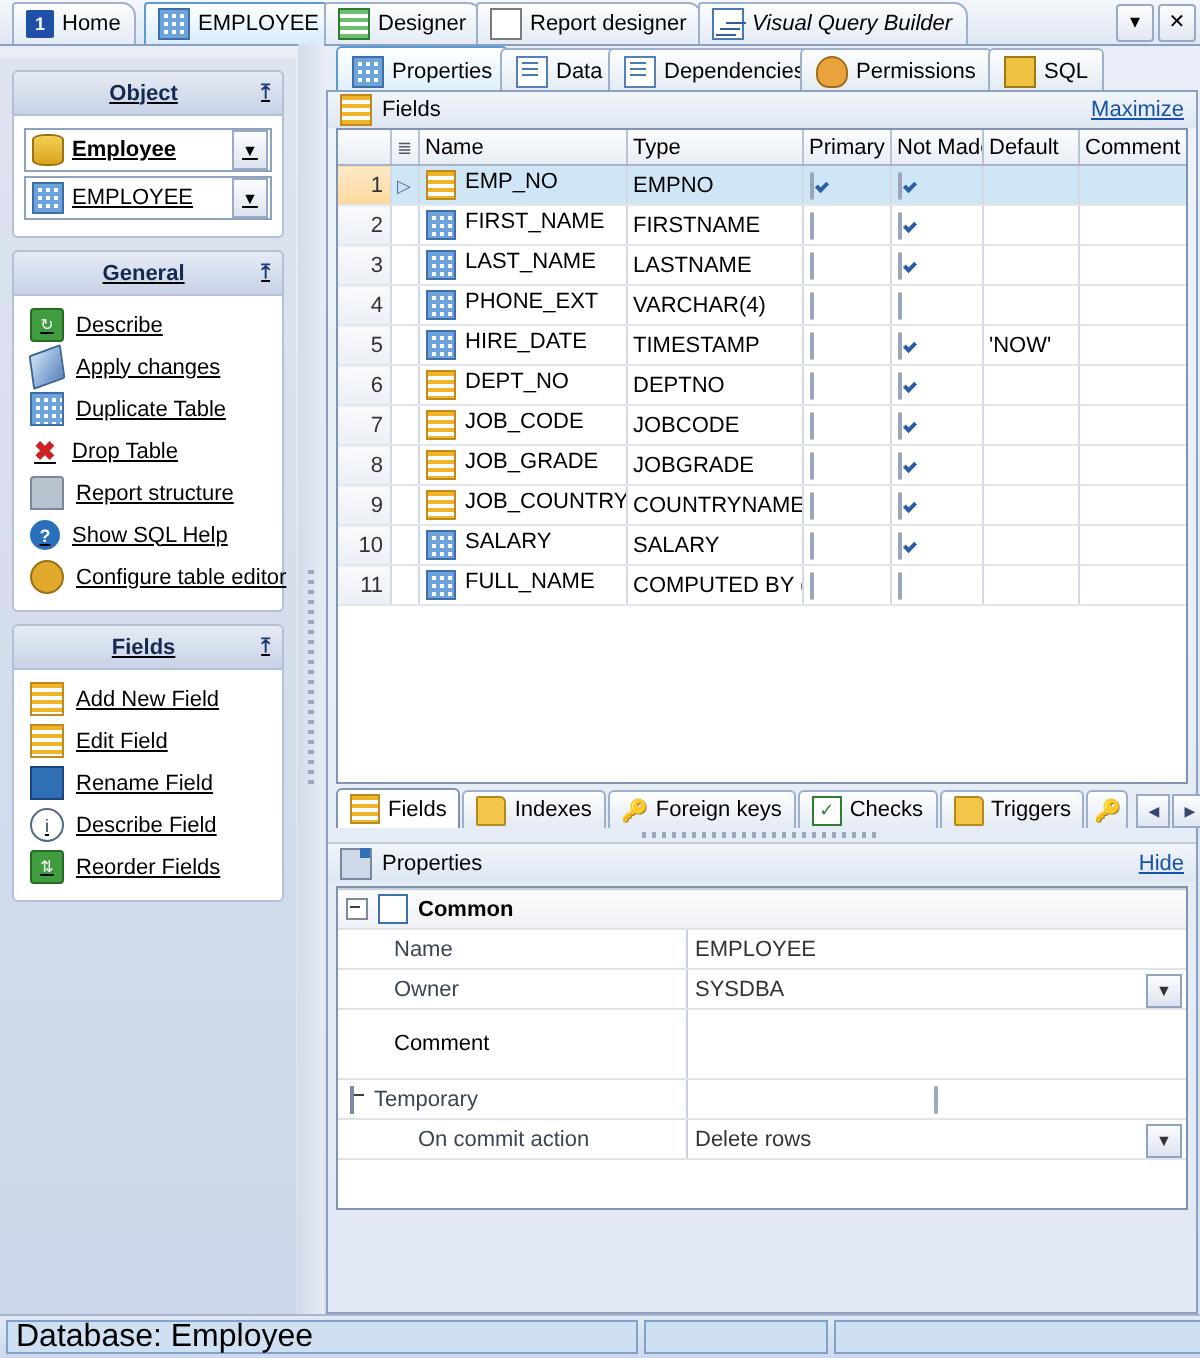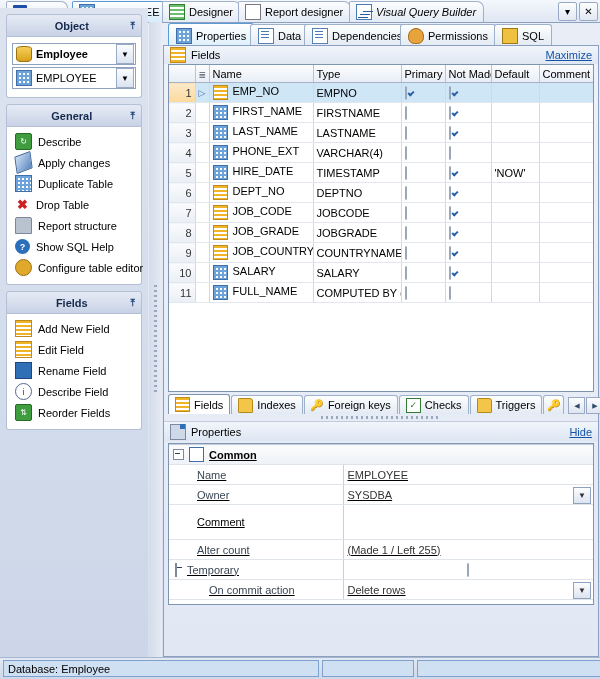--- a/index.html
+++ b/index.html
@@ -34,22 +34,22 @@
   .innertabs{position:absolute;left:164px;top:22px;width:436px;height:24px;}
   .itab{position:absolute;top:2px;height:21px;display:flex;align-items:center;gap:4px;
     padding:0 7px;background:linear-gradient(180deg,#fdfefe 0%,#e3eaf4 100%);
     border:1px solid #9fb0ca;border-bottom:none;border-radius:3px 3px 0 0;
     font-size:11px;white-space:nowrap;}
   .itab.active{background:linear-gradient(180deg,#ffffff 0%,#dcefFB 100%);
     border-color:#5b9bd5;height:23px;top:1px;}
   .itab .ic{width:14px;height:14px;flex:0 0 14px;position:relative;}
 
   
-  .sidebar{position:absolute;left:0;top:8px;width:148px;bottom:22px;
-    background:linear-gradient(180deg,#dde4f0 0%,#ccd6e8 100%);}
+  .sidebar{position:absolute;left:0;top:29px;width:148px;bottom:22px;
+    background:linear-gradient(180deg,#dde4f0 0%,#ccd6e8 100%);text-decoration:underline;}
   .panel{margin:6px 6px 0 6px;}
   .phead{height:21px;display:flex;align-items:center;justify-content:space-between;
     padding:0 6px;font-weight:bold;font-size:11px;color:#15294d;
     background:linear-gradient(180deg,#e6ebf5 0%,#c8d2e6 100%);
     border:1px solid #b4c0d6;border-radius:3px 3px 0 0;}
   .phead span.t{flex:1;text-align:center;}
   .chev{color:#1a3c72;font-size:10px;font-weight:bold;}
   .pbody{background:#fff;border:1px solid #b4c0d6;border-top:none;border-radius:0 0 3px 3px;
     padding:4px 5px 6px 5px;}
   .combo{display:flex;align-items:center;height:20px;margin:2px 0;
@@ -118,42 +118,42 @@
 
   .hsplit{height:7px;margin:0 4px;display:flex;align-items:center;justify-content:center;}
   .hsplit .dots{width:120px;height:3px;
     background-image:repeating-linear-gradient(90deg,#9aa7bd 0 2px,transparent 2px 5px);}
 
   
   .propbar{height:19px;display:flex;align-items:center;gap:5px;padding:0 6px;
     background:linear-gradient(180deg,#f1f5fb 0%,#dde6f2 100%);border-top:1px solid #c2ccdc;}
   .propbar .ic{width:14px;height:14px;flex:0 0 14px;position:relative;}
   .propbar .lbl{flex:1;font-size:11px;}
-  .propwrap{margin:2px 4px 20px 4px;background:#fff;border:1px solid #7f94b0;height:160px;overflow:hidden;text-decoration:underline;}
+  .propwrap{margin:2px 4px 20px 4px;background:#fff;border:1px solid #7f94b0;height:160px;overflow:hidden;}
   table.props{border-collapse:collapse;width:100%;table-layout:fixed;font-size:11px;}
   table.props td{border-bottom:1px solid #dfe3ea;padding:0 4px;height:19px;vertical-align:middle;}
   .sect td{background:linear-gradient(180deg,#fbfcfd 0%,#eef1f6 100%);font-weight:bold;
     border-bottom:1px solid #c9d0dc;border-top:1px solid #c9d0dc;}
   .sect .sc{display:flex;align-items:center;gap:5px;}
   .exp{width:9px;height:9px;border:1px solid #7d8a9e;background:#fff;position:relative;flex:0 0 9px;}
   .exp::before{content:"";position:absolute;left:1px;top:3px;width:5px;height:1px;background:#33414f;}
   .plbl{color:#3a4555;padding-left:14px !important;}
   .plbl.ind2{padding-left:26px !important;}
   .pval{color:#333;border-left:1px solid #c9d0dc;position:relative;}
   .dd{position:absolute;right:2px;top:2px;width:16px;height:15px;
     background:linear-gradient(180deg,#fbfcfe 0%,#dde4f0 100%);
     border:1px solid #8fa2be;display:flex;align-items:center;justify-content:center;font-size:8px;}
   .cbcell{text-align:center;}
 
   
   .status{position:absolute;left:0;bottom:0;width:600px;height:21px;
     background:linear-gradient(180deg,#e2e9f4 0%,#cdd8ea 100%);
     border-top:1px solid #a9b7ce;display:flex;align-items:center;gap:3px;padding:0 3px;}
   .sbox{height:15px;background:#cfe0f2;border:1px solid #7ea2cd;display:flex;align-items:center;
-    padding:0 4px;font-size:11px;}
+    padding:0 4px;font-size:16px;}
   .sbox.s1{flex:0 0 306px;}
   .sbox.s2{flex:0 0 82px;}
   .sbox.s3{flex:1;}
 
   
   .i-grid, .i-grid2{background:#fff;border:1px solid #3f6ea8;}
   .i-grid{background-image:linear-gradient(90deg,#6ba3da 0 2px,transparent 2px),
      linear-gradient(180deg,#6ba3da 0 2px,transparent 2px);
      background-size:4px 4px;}
   .i-sheet{background:#fff;border:1px solid #2e7d32;
@@ -626,25 +626,20 @@
             <span class="dd">▼</span>
           </td>
         </tr>
         <tr style="height:34px;">
           <td></td>
           <td class="plbl" style="height:34px;color:#000;">Comment</td>
           <td class="pval" style="height:34px;"></td>
         </tr>
 
         <tr>
-          <td></td>
-          <td class="plbl">Alter count</td>
-          <td class="pval">(Made 1 / Left 255)</td>
-        </tr>
-        <tr>
           <td style="text-align:center;"><span class="exp"></span></td>
           <td style="color:#3a4555;">Temporary</td>
           <td class="pval cbcell"><span class="cb"></span></td>
         </tr>
         <tr>
           <td></td>
           <td class="plbl ind2">On commit action</td>
           <td class="pval">
             <span>Delete rows</span>
             <span class="dd">▼</span>

